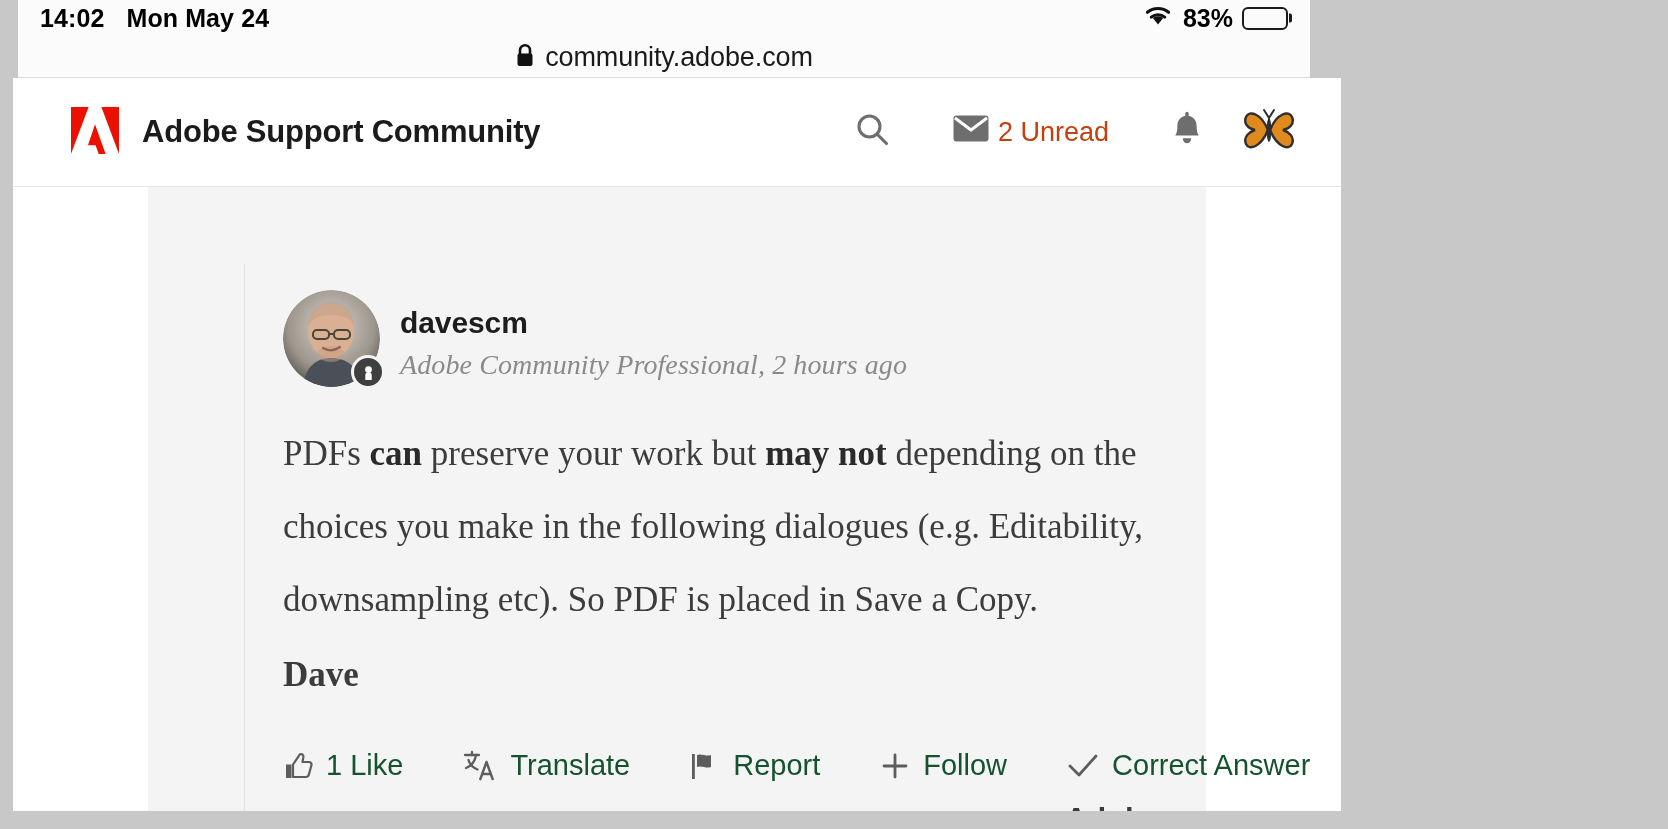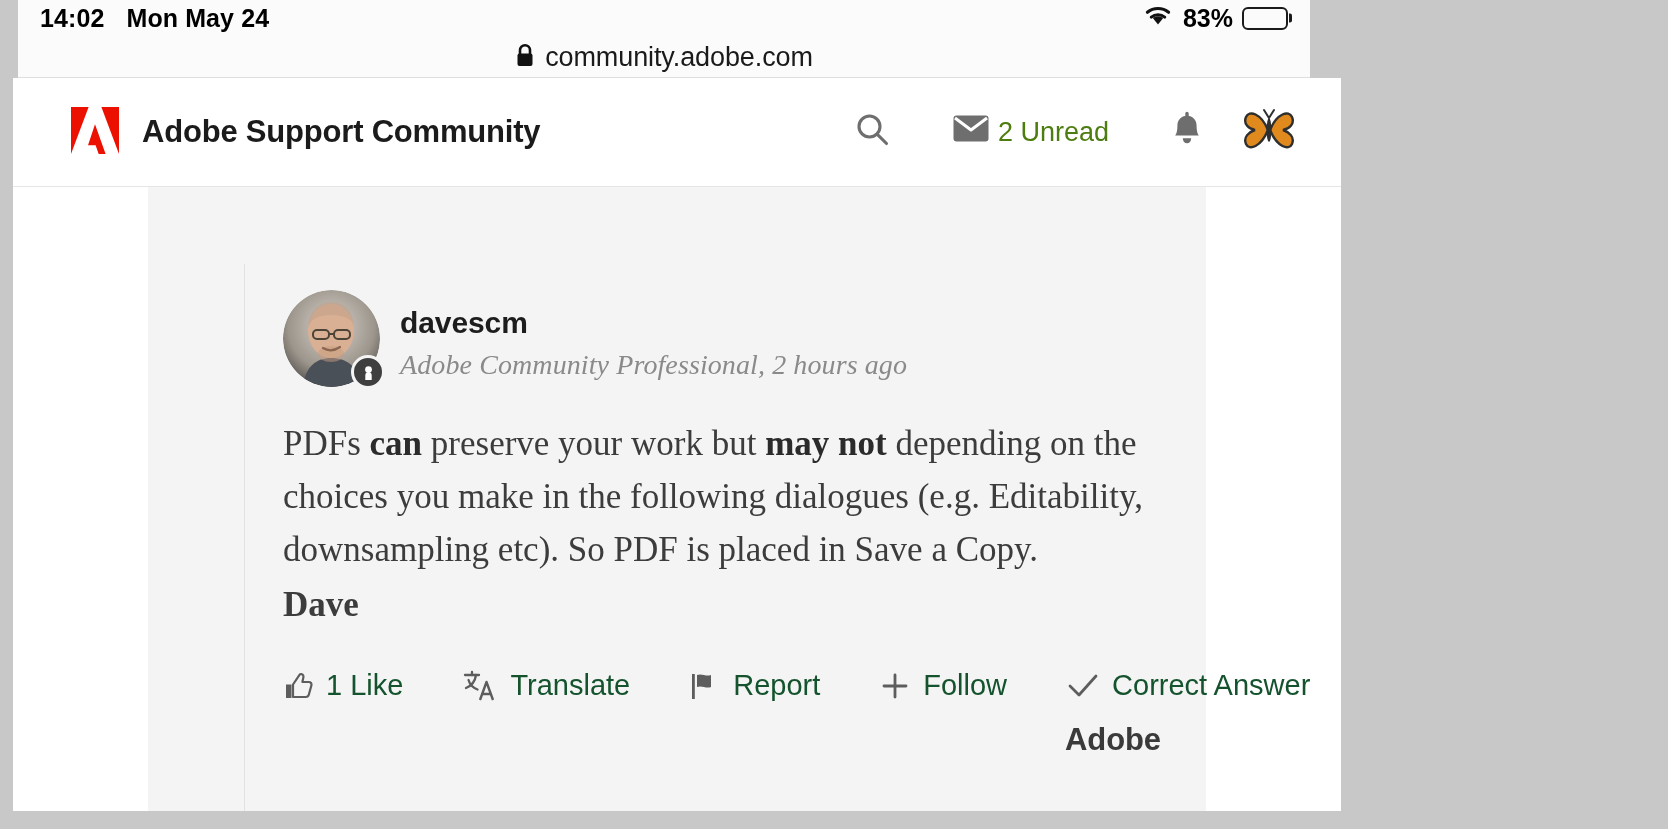--- a/index.html
+++ b/index.html
@@ -118,21 +118,21 @@
   .header-actions {
     margin-left: auto;
     display: flex;
     align-items: center;
     gap: 0;
   }
   .hdr-btn {
     display: flex;
     align-items: center;
     gap: 9px;
-    color: #4d7c0f;
+    color: #c2410c;
     font-size: 27px;
     padding: 0 28px;
     cursor: pointer;
   }
   .hdr-btn.search { padding-right: 36px; }
   .hdr-btn.bell { padding: 0 34px; }
   .avatar-btn {
     width: 52px; height: 52px;
     margin-left: 6px;
     display: flex; align-items: center; justify-content: center;
@@ -199,21 +199,21 @@
     font-style: italic;
     font-size: 28px;
     color: #8a8a8a;
     margin-top: 9px;
     letter-spacing: 0.1px;
   }
 
   .post-body {
     font-family: "Liberation Serif", serif;
     font-size: 35px;
-    line-height: 53px;
+    line-height: 73px;
     color: #3c3c3c;
     margin-top: 30px;
     max-width: 1115px;
   }
   .post-body b { font-weight: bold; color: #2b2b2b; }
   .sig { margin-top: 2px; font-weight: bold; }
 
   
   .actions {
     display: flex;

